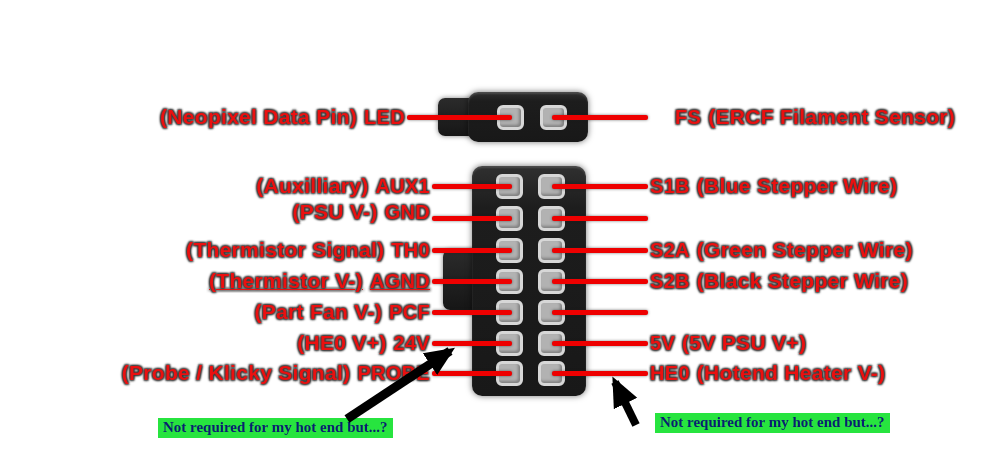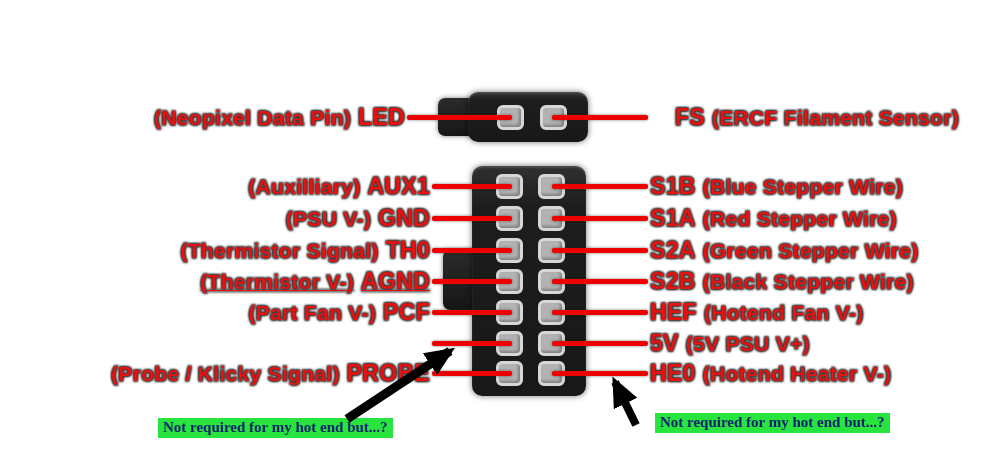--- a/index.html
+++ b/index.html
@@ -29,21 +29,21 @@
     box-shadow:0 0 3px rgba(30,30,30,.6);z-index:6;
   }
   
   .lbl{
     position:absolute;white-space:nowrap;line-height:32px;color:#ea1010;font-weight:700;
     text-shadow:1px 1px 2px #3c3c3c,-1px -1px 2px #3c3c3c,1px -1px 2px #3c3c3c,-1px 1px 2px #3c3c3c;
     z-index:5;letter-spacing:.3px;
   }
   .lbl-l{right:570px;text-align:right;}
   .lbl-r{left:650px;text-align:left;}
-  .lbl .name{font-size:23px;}
+  .lbl .name{font-size:20px;}
   .lbl .desc{font-size:21px;}
   .lbl-l .desc{margin-right:7px;}
   .lbl-r .desc{margin-left:7px;}
   
   .note{
     position:absolute;background:#27e43f;color:#0a1f70;
     font-family:"Liberation Serif",serif;font-weight:700;font-size:15px;
     padding:1px 5px 2px 5px;white-space:nowrap;z-index:7;
   }
   .arrows{position:absolute;left:0;top:0;z-index:8;pointer-events:none;}
@@ -97,50 +97,47 @@
   <div class="wire" style="left:432px;top:310px;width:80px;"></div>
   <div class="wire" style="left:552px;top:310px;width:96px;"></div>
   <div class="wire" style="left:432px;top:341px;width:80px;"></div>
   <div class="wire" style="left:552px;top:341px;width:96px;"></div>
   <div class="wire" style="left:432px;top:371px;width:80px;"></div>
   <div class="wire" style="left:552px;top:371px;width:96px;"></div>
 
   <div class="lbl lbl-l" style="top:170px;">
     <span class="desc">(Auxilliary)</span><span class="name">AUX1</span>
   </div>
-  <div class="lbl lbl-l" style="top:202px;">
+  <div class="lbl lbl-l" style="top:196px;">
     <span class="desc">(PSU V-)</span><span class="name">GND</span>
   </div>
   <div class="lbl lbl-l" style="top:234px;">
     <span class="desc">(Thermistor Signal)</span><span class="name">TH0</span>
   </div>
   <div class="lbl lbl-l" style="top:265px;text-decoration:underline;">
     <span class="desc">(Thermistor V-)</span><span class="name">AGND</span>
   </div>
   <div class="lbl lbl-l" style="top:296px;">
     <span class="desc">(Part Fan V-)</span><span class="name">PCF</span>
   </div>
+  <div class="lbl lbl-l" style="top:327px;">
+    <span class="desc">(HE0 V+)</span><span class="name">24V</span>
+  </div>
   <div class="lbl lbl-l" style="top:357px;">
     <span class="desc">(Probe / Klicky Signal)</span><span class="name">PROBE</span>
   </div>
 
   <div class="lbl lbl-r" style="top:170px;">
     <span class="name">S1B</span><span class="desc">(Blue Stepper Wire)</span>
   </div>
-  <div class="lbl lbl-r" style="top:202px;">
-    <span class="name">S1A</span><span class="desc">(Red Stepper Wire)</span>
-  </div>
   <div class="lbl lbl-r" style="top:234px;">
     <span class="name">S2A</span><span class="desc">(Green Stepper Wire)</span>
   </div>
   <div class="lbl lbl-r" style="top:265px;">
     <span class="name">S2B</span><span class="desc">(Black Stepper Wire)</span>
-  </div>
-  <div class="lbl lbl-r" style="top:296px;">
-    <span class="name">HEF</span><span class="desc">(Hotend Fan V-)</span>
   </div>
   <div class="lbl lbl-r" style="top:327px;">
     <span class="name">5V</span><span class="desc">(5V PSU V+)</span>
   </div>
   <div class="lbl lbl-r" style="top:357px;">
     <span class="name">HE0</span><span class="desc">(Hotend Heater V-)</span>
   </div>
 
   <svg class="arrows" width="1000" height="475" viewBox="0 0 1000 475" xmlns="http://www.w3.org/2000/svg">
     <defs>

